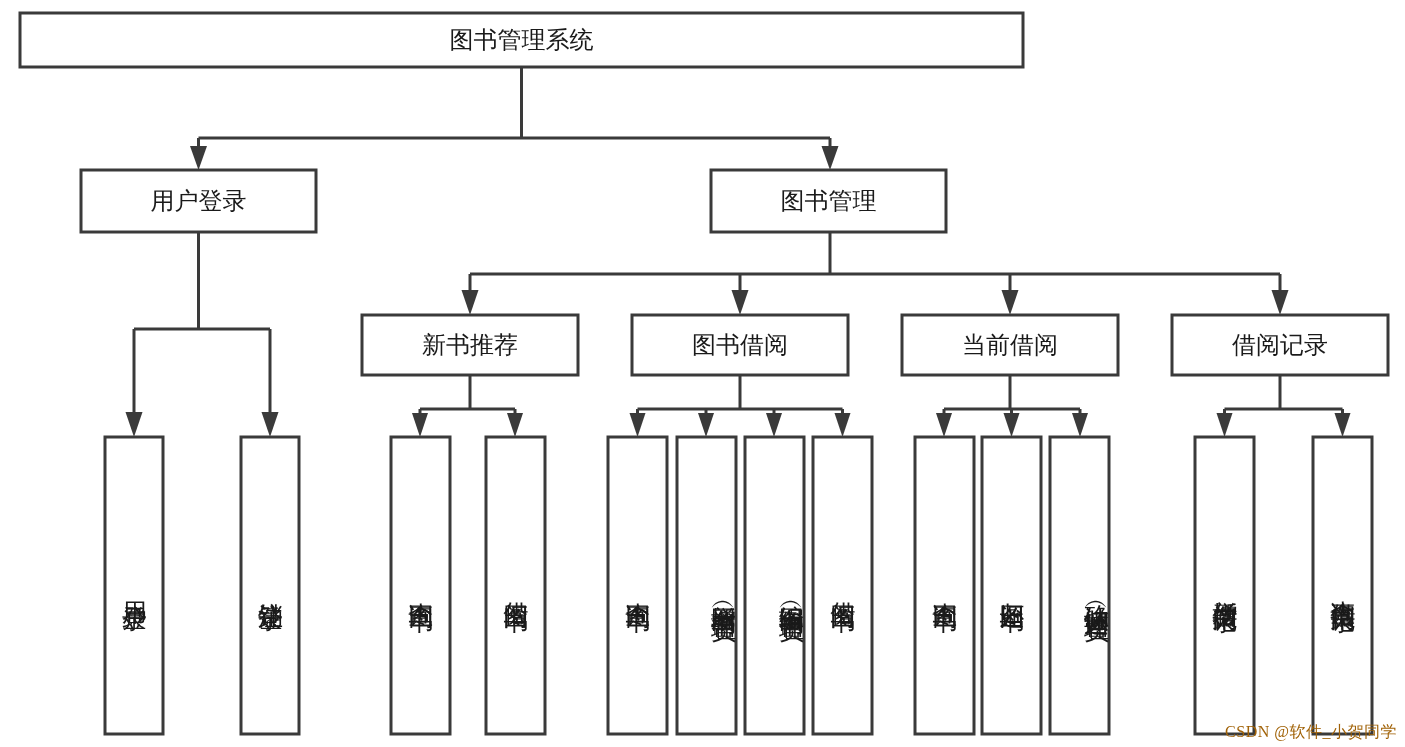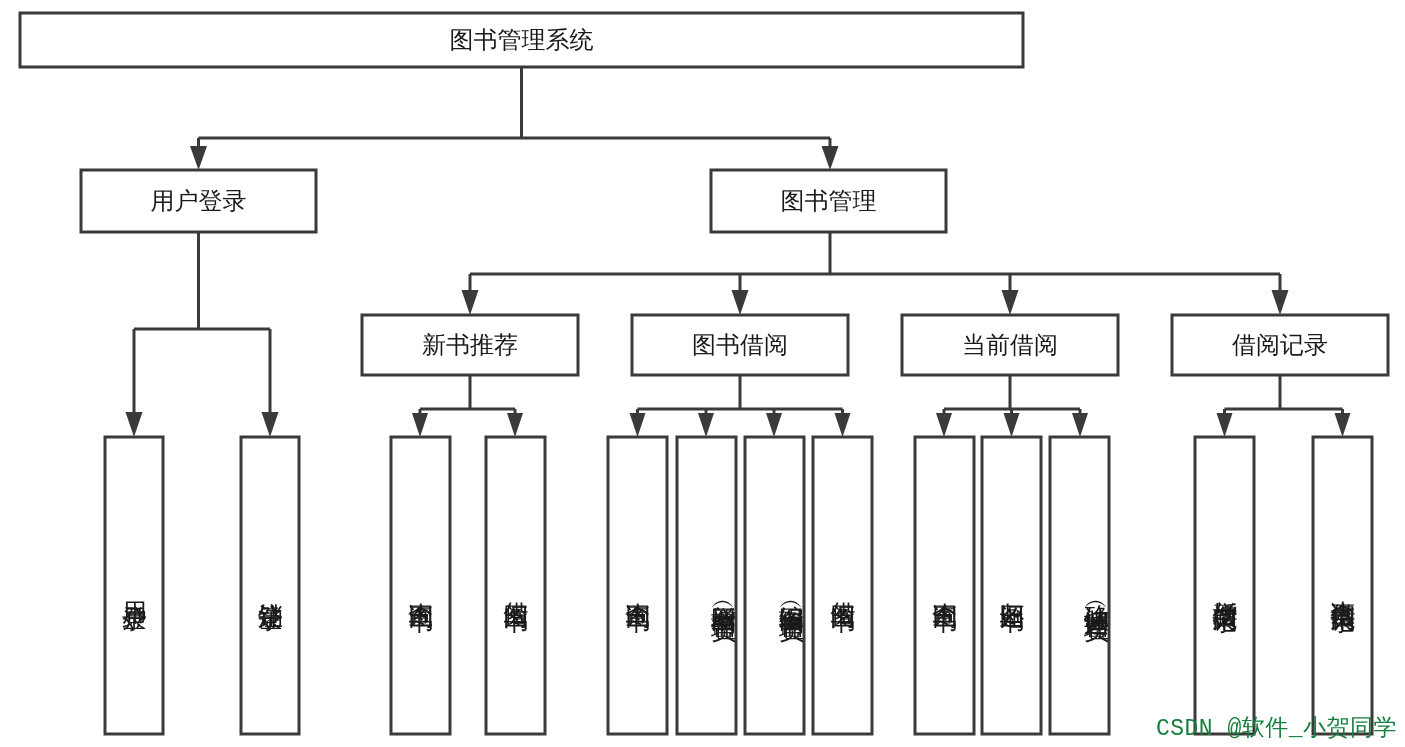--- a/index.html
+++ b/index.html
@@ -26,22 +26,22 @@
     text-orientation:upright;
     font-family:"DejaVu Sans","Liberation Sans",sans-serif;
     font-size:25px;line-height:1.04;color:#1a1a1a;
     letter-spacing:2px;
     text-align:center;
     white-space:nowrap;
     pointer-events:none;
   }
   .watermark{
     position:absolute;right:8px;bottom:4px;
-    font-family:Liberation Mono, monospace;
-    font-size:23px;color:#15803d;letter-spacing:0.5px;
+    font-family:Liberation Serif, serif;
+    font-size:16px;color:#a16207;letter-spacing:0.5px;
     user-select:none;
   }
 </style>
 </head>
 <body>
 
 <svg id="diagram" viewBox="0 0 1405 747">
 
   <g>
     <path class="conn" d="M521.5 67 L521.5 138"></path>

